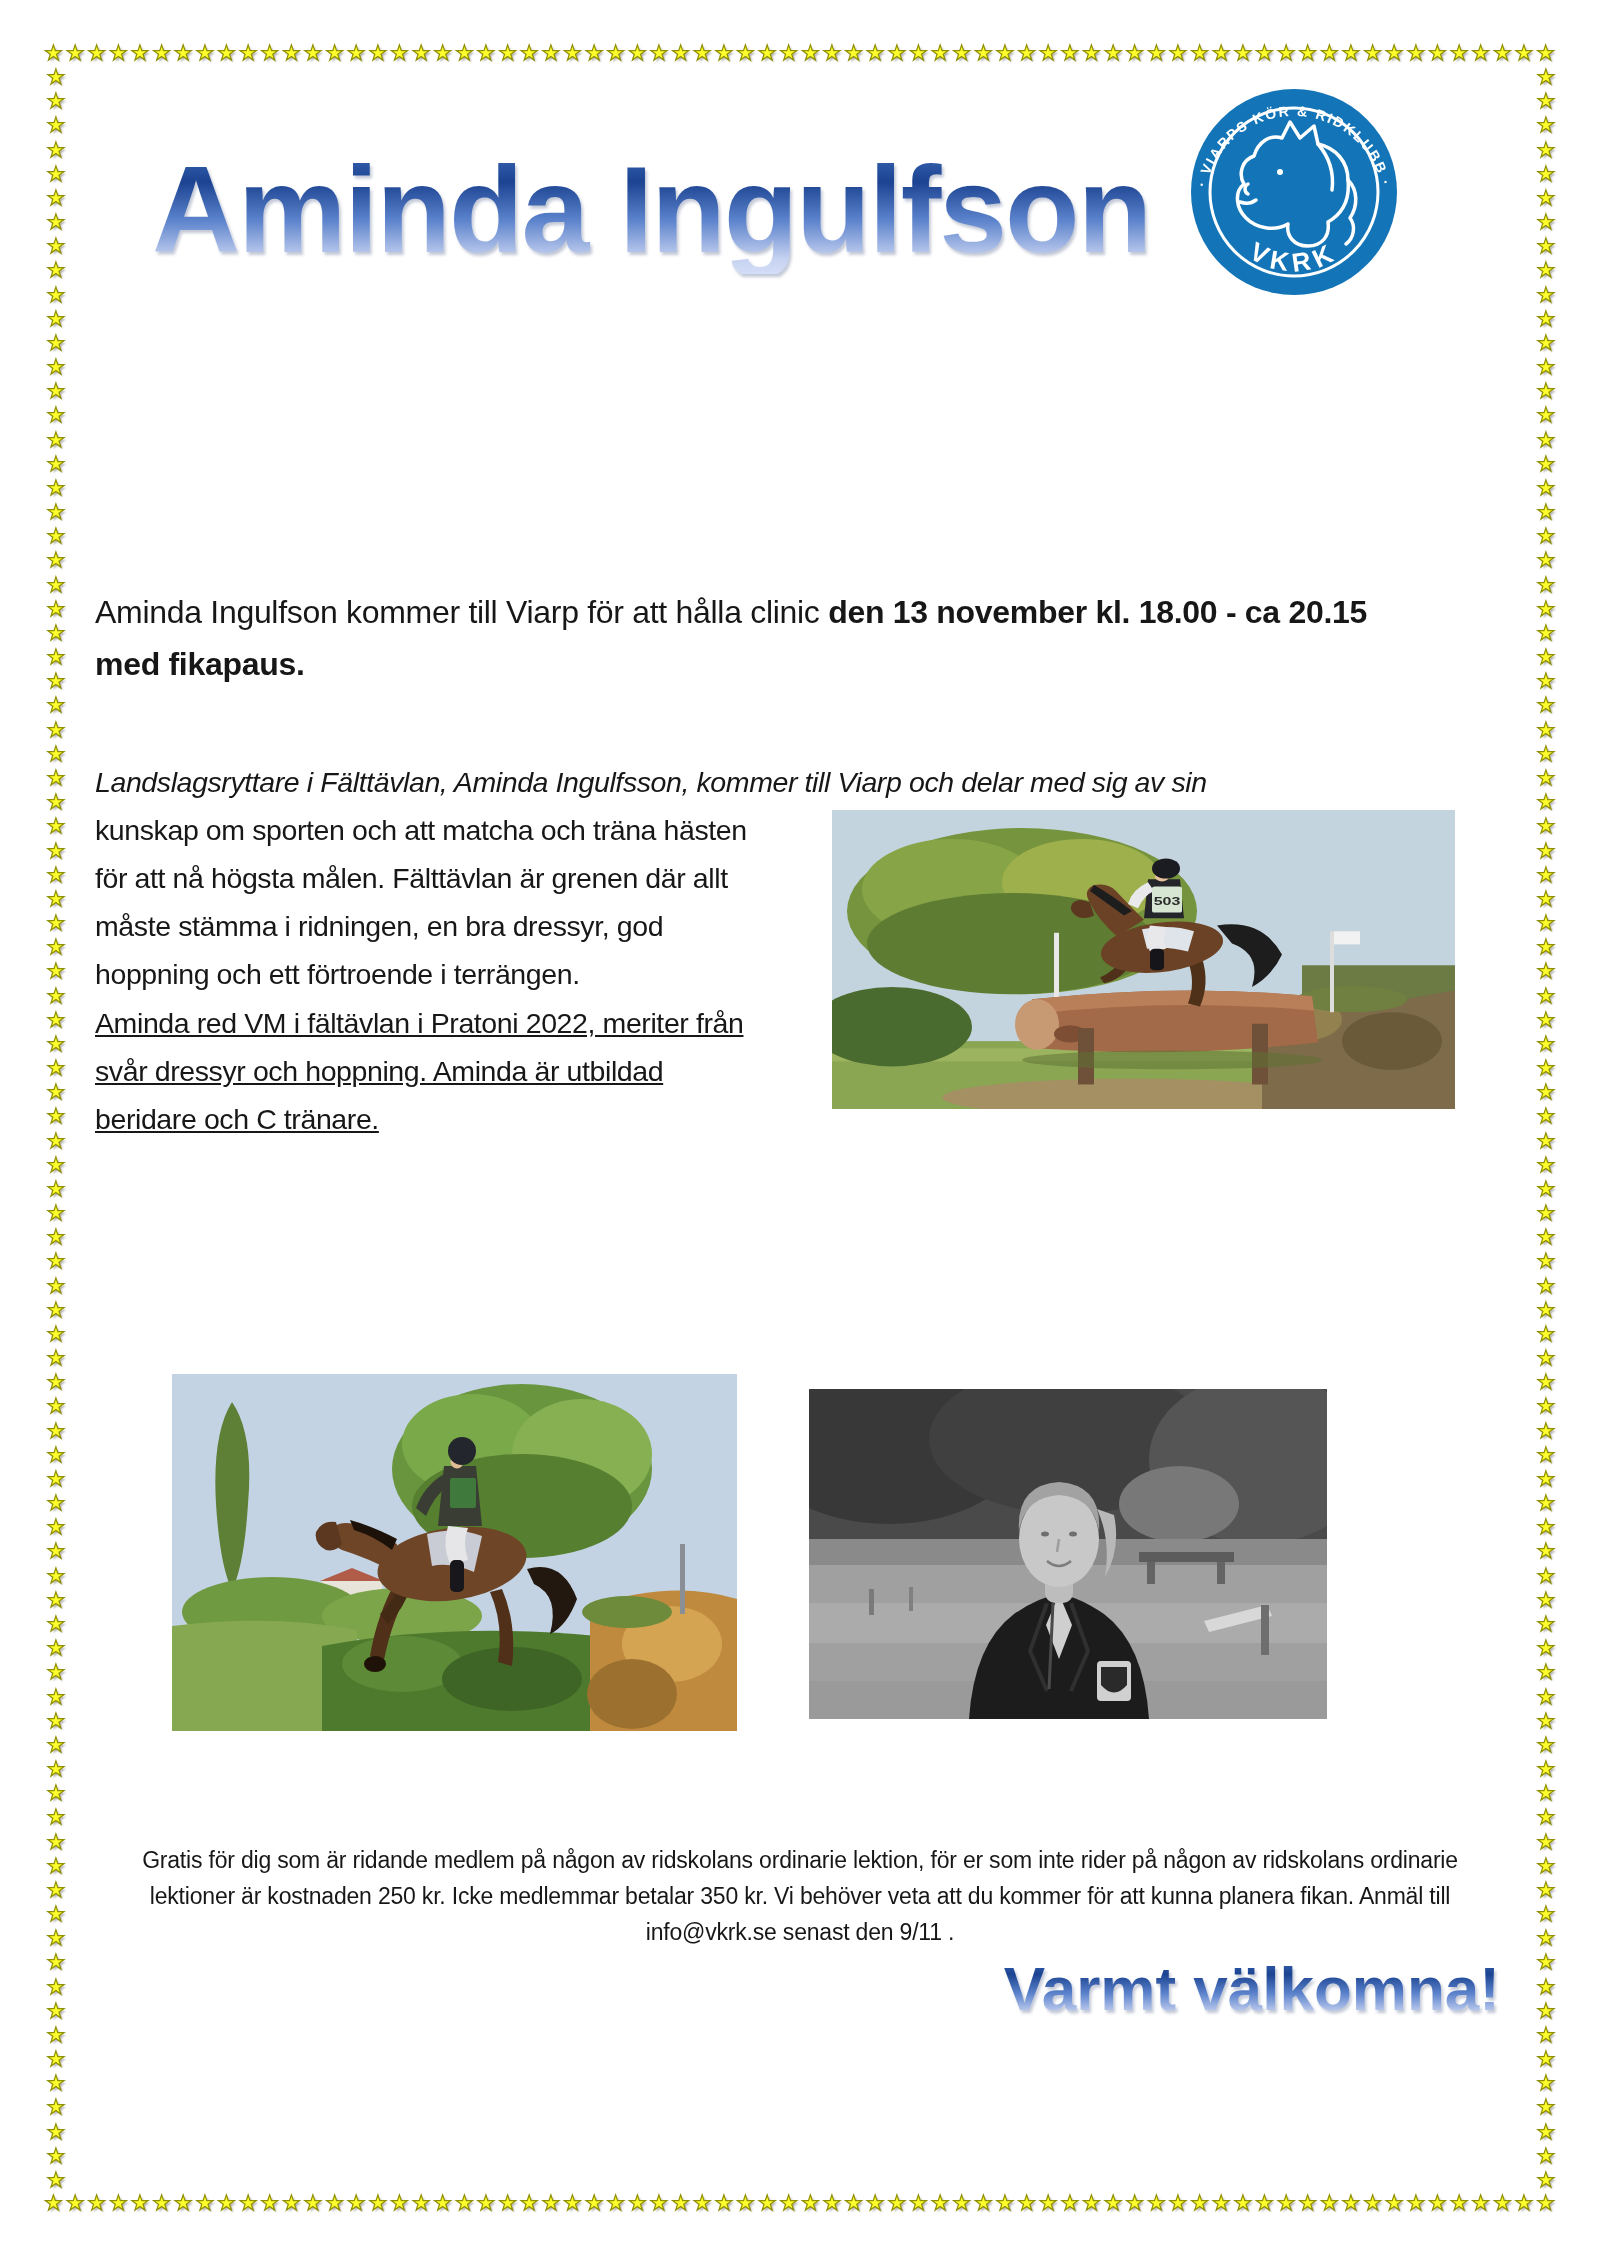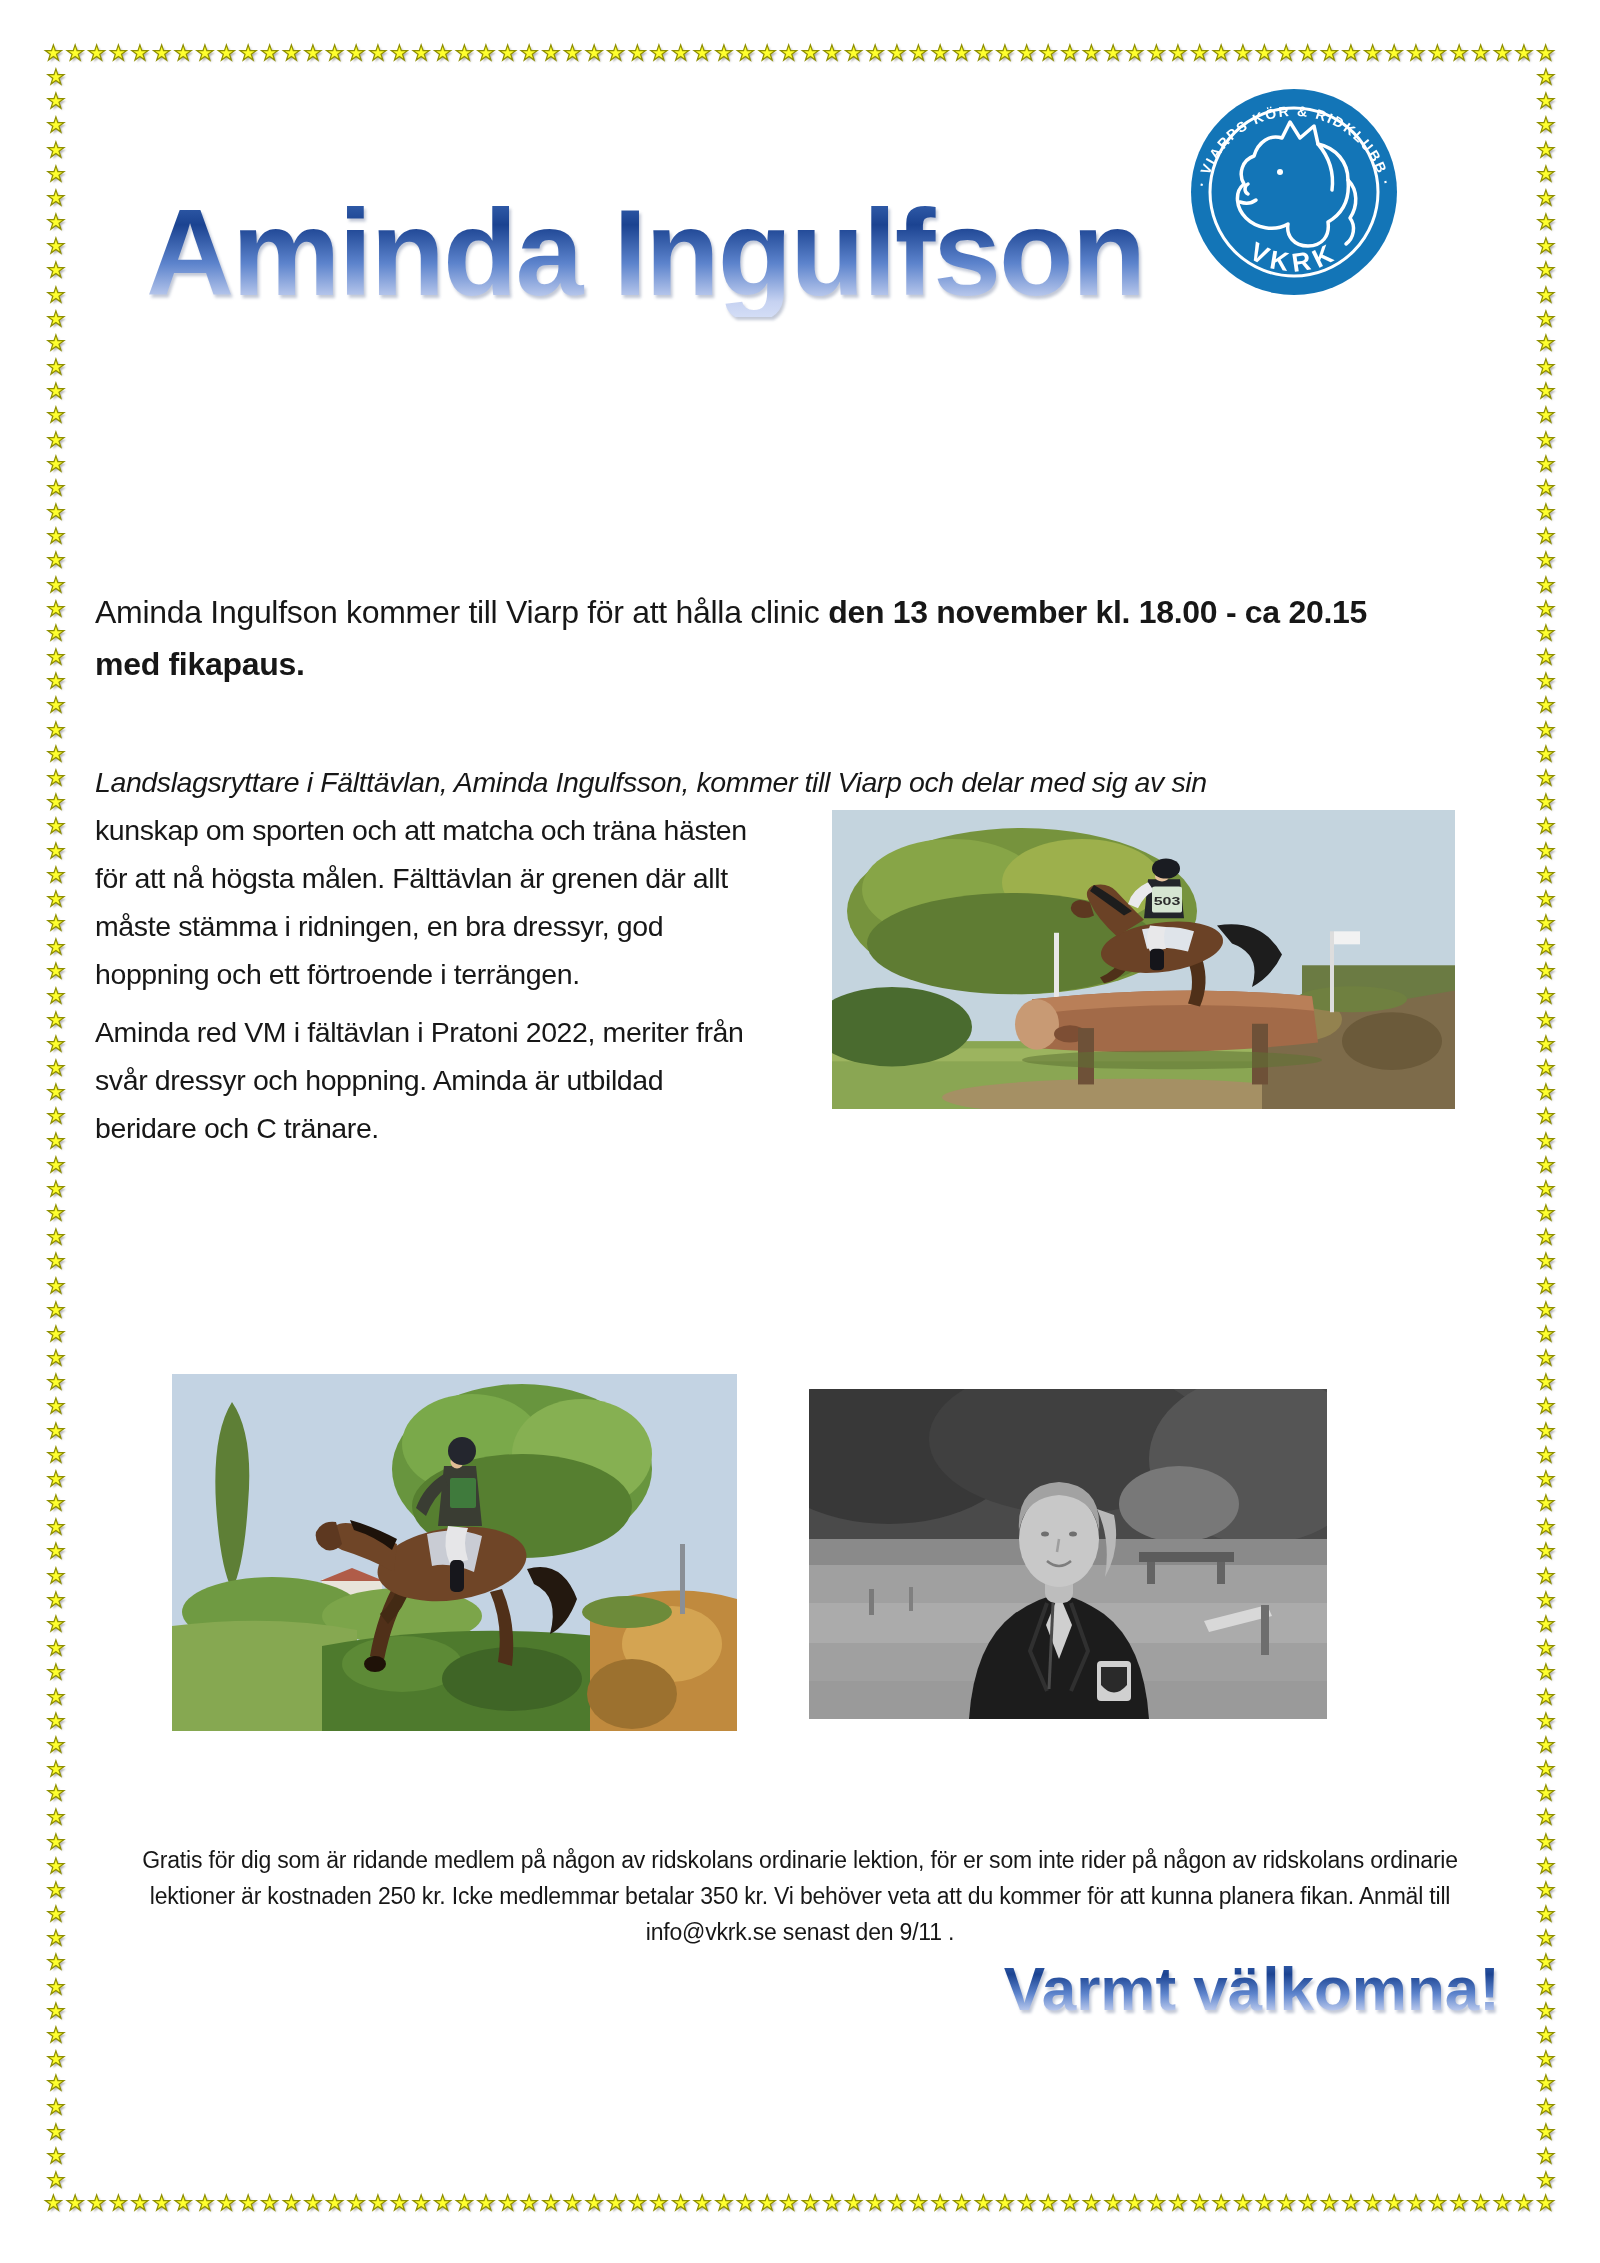--- a/index.html
+++ b/index.html
@@ -23,32 +23,32 @@
   .star-col.left{left:44px;}
   .star-col.right{left:1534px;}
   
   .wordart{
     font-weight:bold;letter-spacing:-2px;
     background:linear-gradient(180deg,var(--title-top,#3f6cb8) 0%,var(--title-dark,#1b4391) 28%,#5c83cc 58%,var(--title-light,#c6d2f1) 88%,#d3ddf6 100%);
     -webkit-background-clip:text;background-clip:text;color:transparent;
     filter:drop-shadow(2px 3px 1.5px rgba(120,132,165,.45));
     line-height:1.05;
   }
-  .title-line1{position:absolute;left:146px;top:146px;font-size:122px;white-space:nowrap;margin-top:43px;}
+  .title-line1{position:absolute;left:152px;top:146px;font-size:122px;white-space:nowrap;}
   .title-line2{position:absolute;left:100px;top:338px;width:1400px;font-size:122px;text-align:center;white-space:nowrap;}
   .closing{position:absolute;left:100px;top:1956px;width:1400px;font-size:62px;text-align:right;letter-spacing:0;}
   
   .logo{position:absolute;left:1188px;top:86px;width:212px;height:212px;}
   
   .intro{position:absolute;left:95px;top:586px;width:1310px;font-size:32px;line-height:52px;letter-spacing:-0.3px;}
   .intro b{font-weight:bold;}
   .para-wide{position:absolute;left:95px;top:758px;width:1420px;font-size:28.5px;line-height:48px;letter-spacing:-0.4px;white-space:nowrap;font-style:italic;}
   .body-col{position:absolute;left:95px;top:806px;width:665px;font-size:28.5px;line-height:48px;letter-spacing:-0.4px;}
   .body-col p{margin:0;}
-  .body-col p + p{margin-top:10px;}
+  .body-col p + p{margin-top:1px;text-decoration:underline;}
   .footer-info{position:absolute;left:130px;top:1842px;width:1340px;text-align:center;font-size:23px;line-height:36px;letter-spacing:-0.2px;}
   
   .photo{position:absolute;display:block;}
   .photo svg{display:block;width:100%;height:100%;}
   .photo1{left:832px;top:810px;width:623px;height:299px;}
   .photo2{left:172px;top:1374px;width:565px;height:357px;}
   .photo3{left:809px;top:1389px;width:518px;height:330px;}
 </style>
 </head>
 <body>

